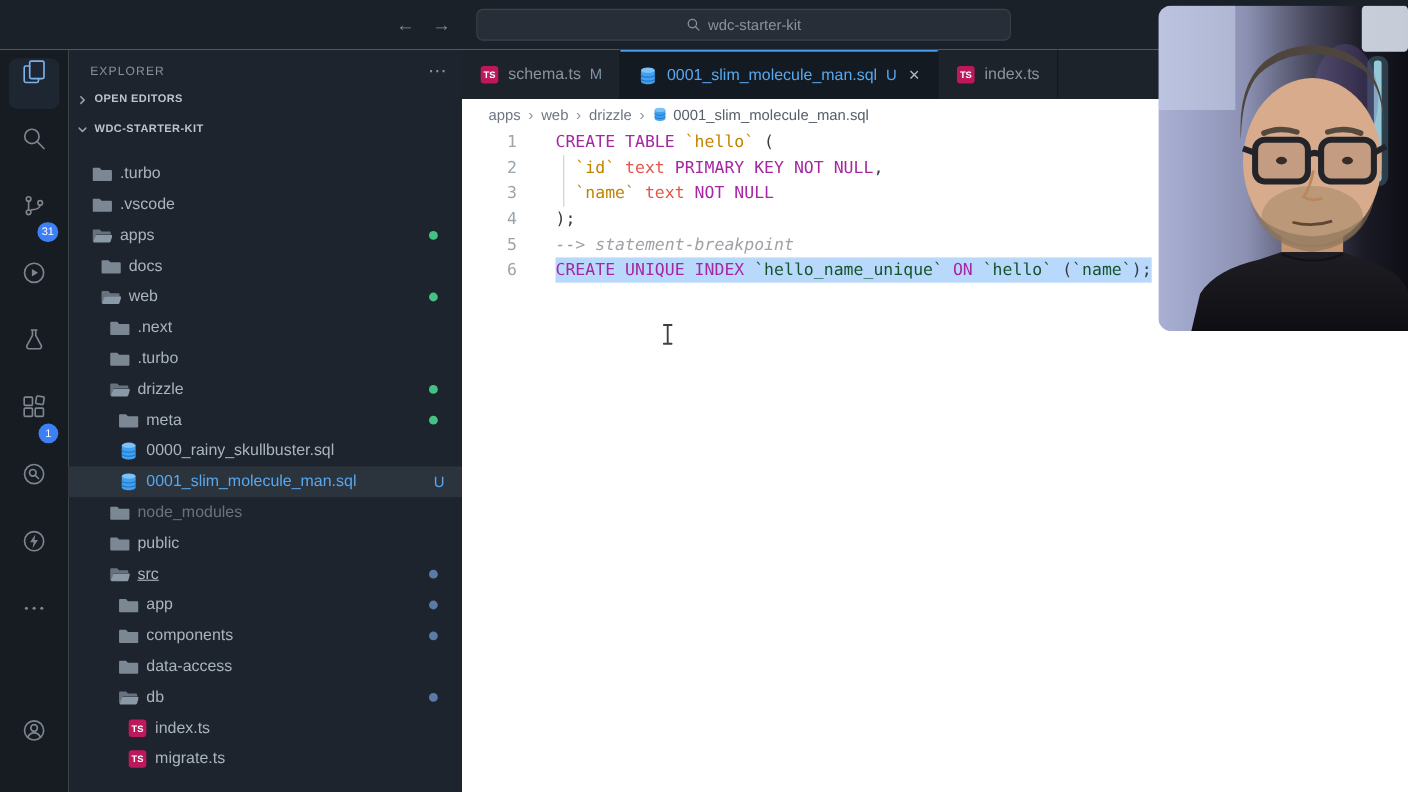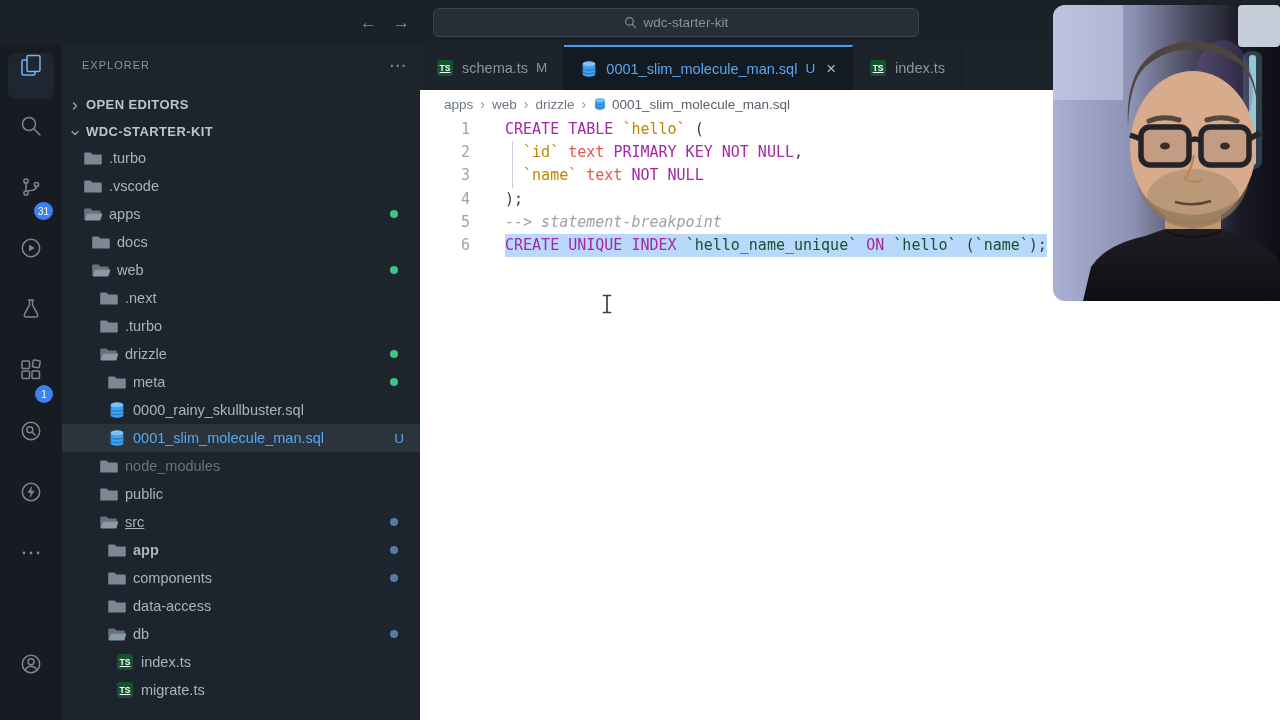--- a/index.html
+++ b/index.html
@@ -51,39 +51,38 @@
   .sidebar {
     position:absolute; left:62px; top:45px; bottom:0; width:358px;
     background:#1e242d; z-index:3; overflow:hidden;
   }
   .sidebar-header {
     height:40px; display:flex; align-items:center;
     padding:0 14px 0 20px; color:#8a929b; font-size:11px; letter-spacing:1px;gap:16px;
   }
   .sidebar-header .more { margin-left:auto; font-size:17px; color:#8a929b; cursor:pointer; letter-spacing:0; }
   .section-row {
-    height:27px; display:flex; align-items:flex-end; gap:5px; padding-left:7px;
-    color:#bcc4cd; font-size:13px; font-weight:bold; letter-spacing:0.4px; cursor:pointer;
+    height:27px; display:flex; align-items:flex-start; gap:5px; padding-left:7px;
+    color:#bcc4cd; font-size:10px; font-weight:bold; letter-spacing:0.4px; cursor:pointer;
   }
   .chev svg { width:12px; height:12px; stroke:#9aa3ac; stroke-width:1.8; fill:none; stroke-linecap:round; stroke-linejoin:round; }
   .tree { padding-top:5px; }
   .tree-row {
     height:28px; display:flex; align-items:center; position:relative;
     font-size:14.5px; color:#a9b4bf; cursor:pointer; white-space:nowrap;
   }
   .tree-row.selected { background:#2b333d; color:#58a8f0; }
   .tree-row.dimmed { color:#69737f; }
   .tree-icon { width:18px; height:18px; margin-right:7px; flex:none; }
   .tree-icon svg { width:18px; height:18px; }
   .ts-chip {
     display:flex; width:16px; height:16px; margin:1px;
-    background:#14532d; color:#fff; border-radius:3px;
+    background:#be185d; color:#fff; border-radius:3px;
     font-size:8.5px; font-weight:bold; align-items:center; justify-content:center;
     font-family:"Liberation Sans",sans-serif;
-    text-decoration:underline;
   }
   .dot { position:absolute; right:22px; top:10px; width:8px; height:8px; border-radius:50%; }
   .dot.green { background:#43c383; }
   .dot.blue  { background:#5a7ba6; }
   .git-letter { position:absolute; right:16px; color:#58a8f0; font-size:13.5px; }
 
   
   .tabbar {
     position:absolute; left:420px; right:0; top:45px; height:45px;
     background:#1d232b; display:flex; z-index:2;
@@ -368,21 +367,21 @@
       <div class="tree-row" style="padding-left: 38px; text-decoration: underline;">
         <span class="tree-icon">
           <svg viewBox="0 0 16 16">
             <path d="M1.2 3.2h4.6l1.6 1.7h6.4c.6 0 1 .4 1 1v1.2H3.4L1 13.2c-.5-.1-.8-.5-.8-1V4.2c0-.6.4-1 1-1z" fill="#66737d"></path>
             <path d="M3.7 7.4h11.5c.7 0 1.1.6.9 1.2l-1.4 4.4c-.1.4-.5.7-.9.7H1.6c-.7 0-1-.4-.8-1l1.9-4.6c.2-.4.5-.7 1-.7z" fill="#8b99a6"></path>
           </svg>
         </span>
         <span class="tree-label">src</span>
         <span class="dot blue"></span>
       </div>
-      <div class="tree-row" style="padding-left: 46px; font-weight: bold;">
+      <div class="tree-row" style="padding-left: 46px;">
         <span class="tree-icon">
           <svg viewBox="0 0 16 16">
             <path d="M1.2 3.2h4.6l1.6 1.7h7.4c.6 0 1 .4 1 1v6.9c0 .6-.4 1-1 1H1.2c-.6 0-1-.4-1-1V4.2c0-.6.4-1 1-1z" fill="#7b8894"></path>
           </svg>
         </span>
         <span class="tree-label">app</span>
         <span class="dot blue"></span>
       </div>
       <div class="tree-row" style="padding-left: 46px;">
         <span class="tree-icon">

